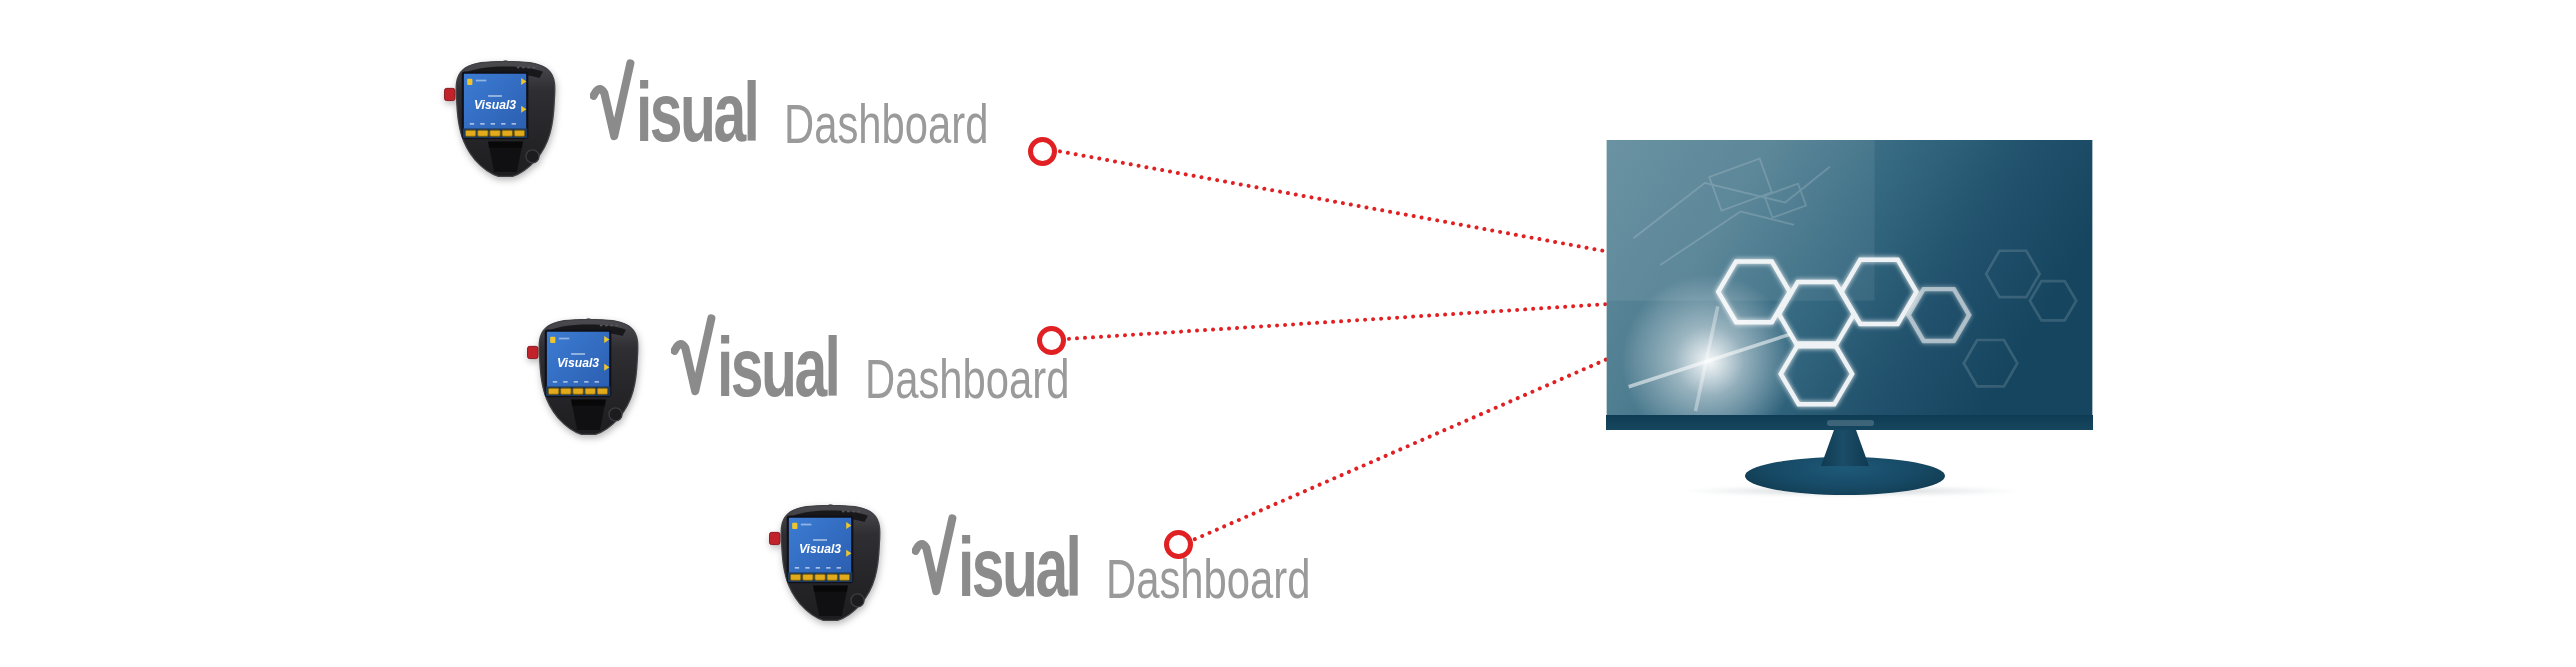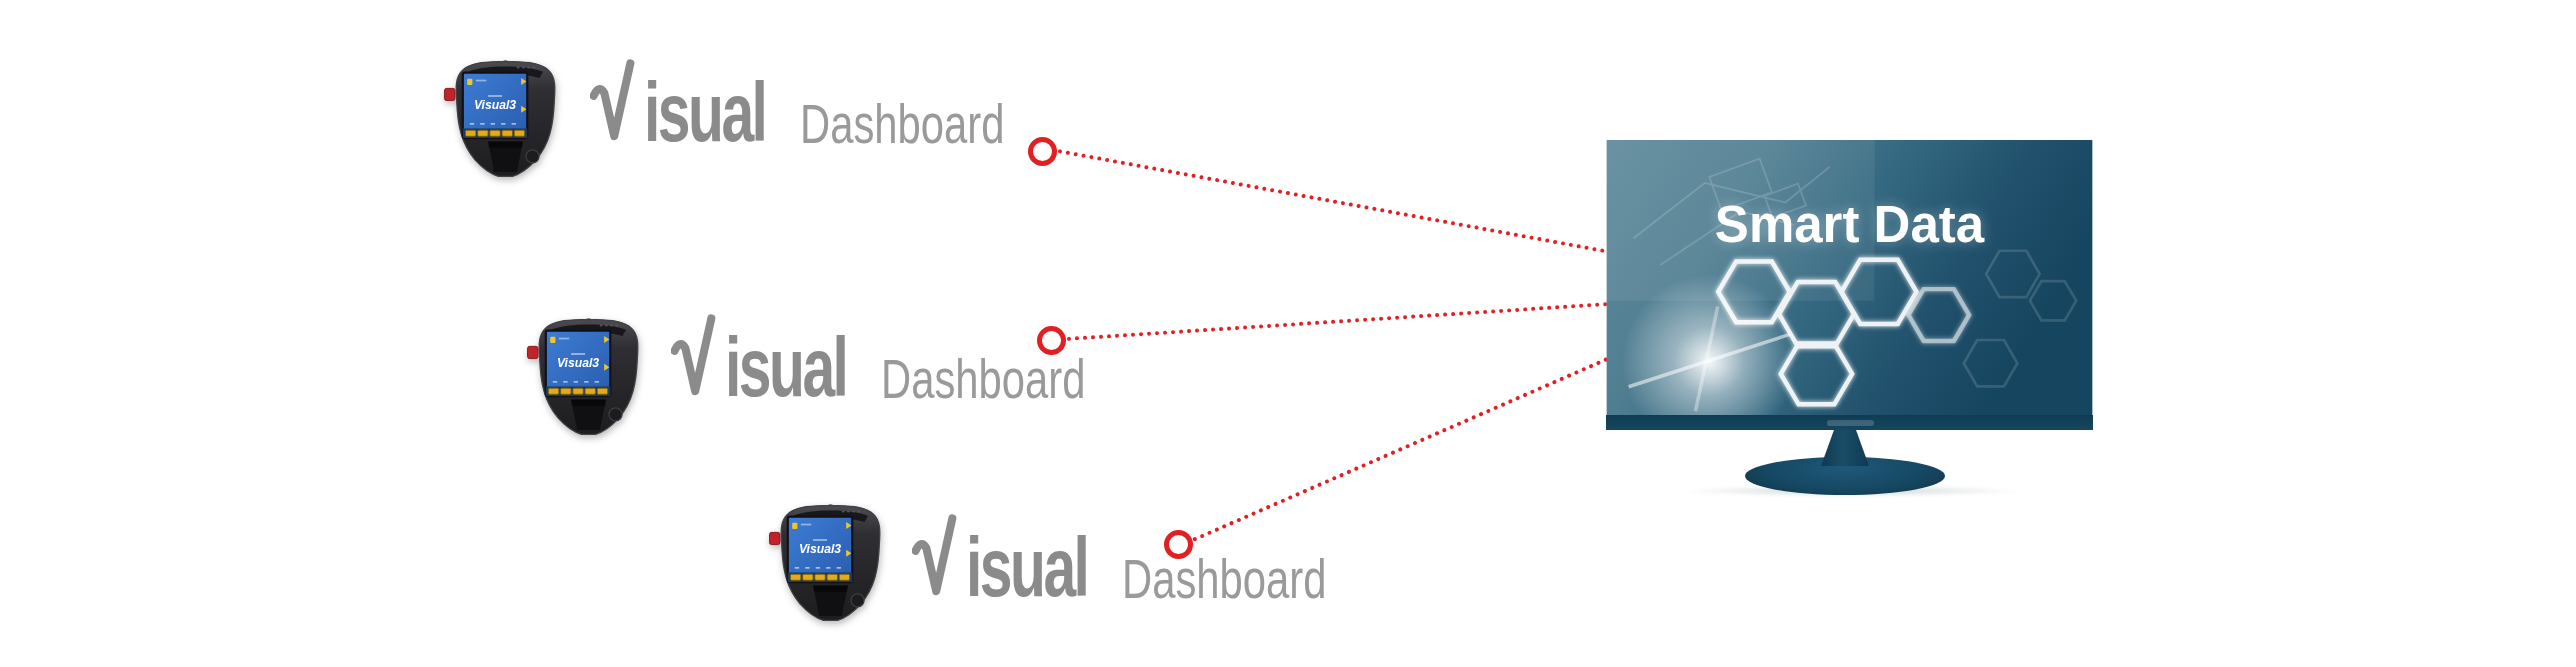--- a/index.html
+++ b/index.html
@@ -8,21 +8,21 @@
           font-family:"Liberation Sans",sans-serif;}
 
   
   .device{position:absolute;width:131px;height:122px;text-align:right;}
   .device svg{filter:drop-shadow(1.8px 3.6px 3.6px rgba(0,0,0,0.28));}
   .device-1{left:440px;top:57px;}
   .device-2{left:523px;top:315px;}
   .device-3{left:765px;top:501px;}
 
   
-  .logo{position:absolute;height:89px;display:flex;align-items:flex-end;white-space:nowrap;gap:8px;}
+  .logo{position:absolute;height:89px;display:flex;align-items:flex-end;white-space:nowrap;}
   .logo-1{left:590px;top:57px;}
   .logo-2{left:671px;top:312px;}
   .logo-3{left:912px;top:512px;}
   .v-glyph{width:52px;height:88px;flex:0 0 auto;}
   .v-glyph path{fill:none;stroke:var(--logo-gray);stroke-width:9;stroke-linecap:round;stroke-linejoin:round;}
   .isual{font-size:84px;font-weight:bold;color:var(--logo-gray);letter-spacing:-3.6px;
          line-height:0.78;transform:scaleX(0.70);transform-origin:left bottom;margin-left:-6.3px;}
   .dashboard{font-size:55px;font-weight:400;color:var(--sublabel-gray);line-height:0.75;
              transform:scaleX(0.76);transform-origin:left bottom;margin-left:-25px;padding-bottom:0.9px;}
 
@@ -287,20 +287,19 @@
         <polygon points="275,262 255,296 215,296 195,262 215,228 255,228"></polygon>
         <polygon points="406,196 389,225 355,225 338,196 355,167 389,167" opacity="0.55"></polygon>
       </g>
 
       <circle cx="115" cy="248" r="98" fill="url(#flare)"></circle>
       <rect x="20" y="245" width="190" height="4" fill="#ffffff" opacity="0.55" transform="rotate(-18 115 247)"></rect>
       <rect x="110" y="185" width="4" height="120" fill="#ffffff" opacity="0.35" transform="rotate(12 112 245)"></rect>
 
       <rect x="0" y="0" width="300" height="180" fill="#ffffff" opacity="0.07"></rect>
     </svg>
-    <div class="screen-title">Smart Data</div>
   </div>
   <div class="monitor-bezel">
     <span class="brand-mark"></span>
   </div>
 
 </div>
 
 
 </body></html>

